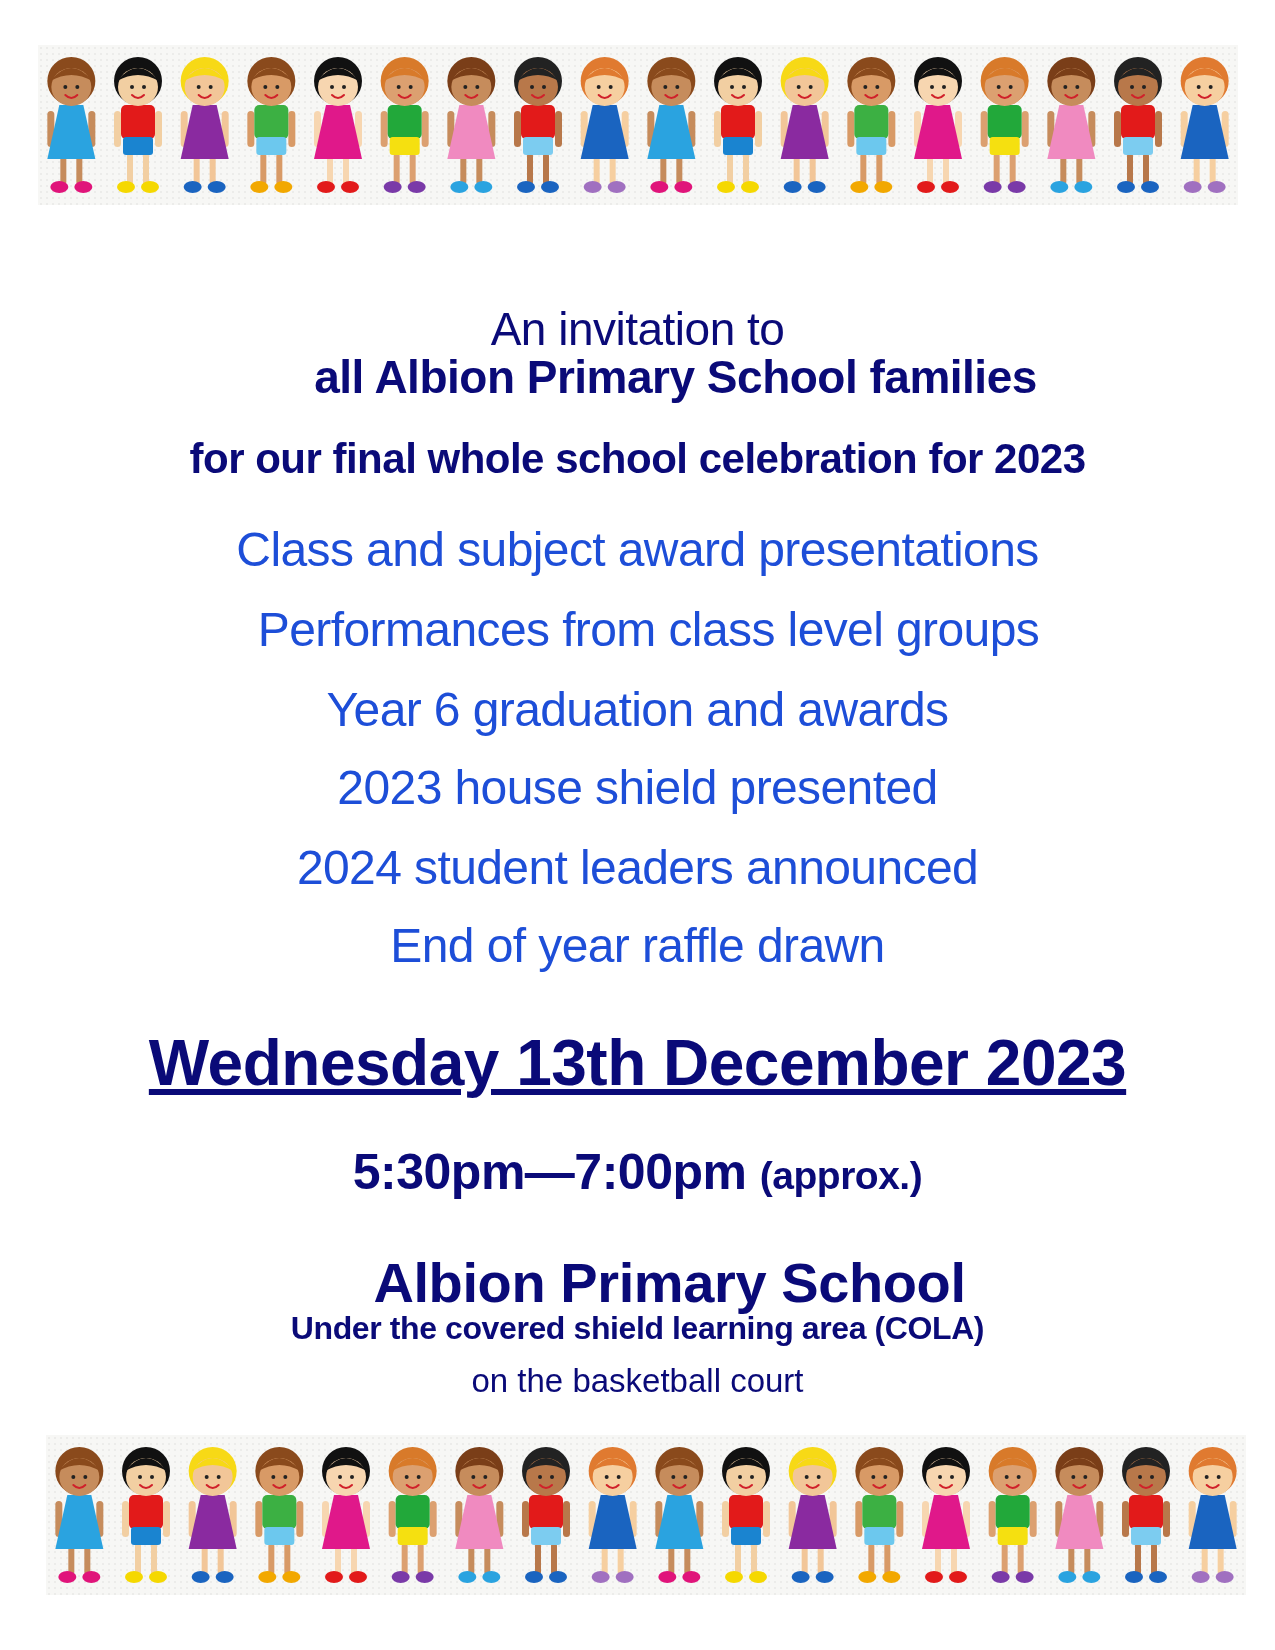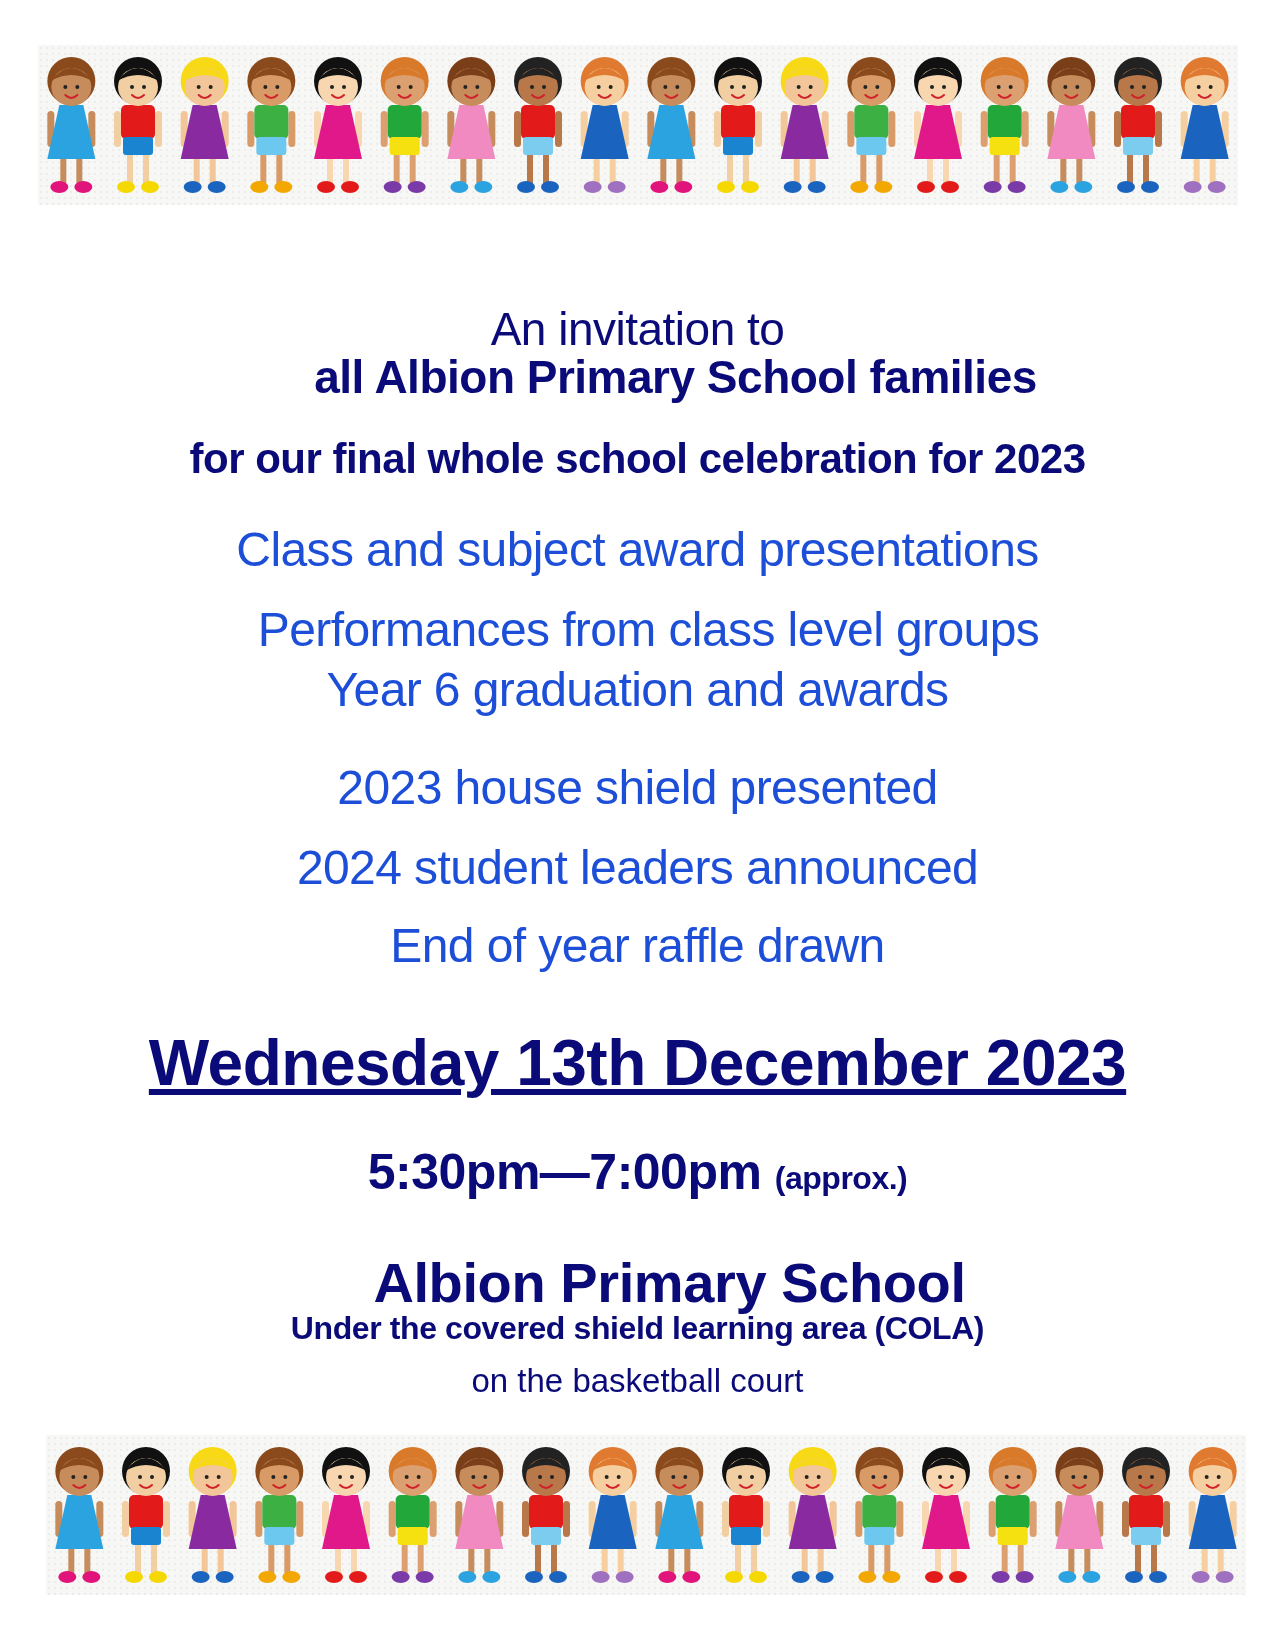--- a/index.html
+++ b/index.html
@@ -32,21 +32,21 @@
     .line { position: absolute; left: 0; width: 1275px; text-align: center; white-space: nowrap; }
 
     .h-intro { top: 254px; font-size: 46px; font-weight: normal; letter-spacing: -0.5px; margin-top: 48px; }
     .h-families { top: 350px; font-size: 46px; font-weight: bold; letter-spacing: -0.5px; margin-left: 38px; }
     .h-sub { top: 435px; font-size: 42px; font-weight: bold; letter-spacing: -0.5px; }
 
     .activity { font-size: 48px; font-weight: normal; letter-spacing: -0.6px; }
 
     .h-date { top: 1026px; font-size: 64px; font-weight: bold; letter-spacing: -0.5px; text-decoration: underline; }
     .h-time { top: 1143px; font-size: 50px; font-weight: bold; letter-spacing: -0.5px; }
-    .h-time .approx { font-size: 32px; }
+    .h-time .approx { font-size: 39px; }
 
     .h-venue { top: 1250px; font-size: 56px; font-weight: bold; letter-spacing: -0.4px; padding-left: 32px; }
     .h-loc { top: 1310px; font-size: 32px; font-weight: bold; letter-spacing: -0.4px; }
     .h-court { top: 1362px; font-size: 33px; font-weight: normal; letter-spacing: 0px; }
   </style>
 </head>
 <body>
 
 <div class="border-strip border-top">
   <svg id="kids-top" width="1200" height="160" viewBox="0 0 1200 160">
@@ -330,21 +330,21 @@
       </g>
     </svg>
 </div>
 
 <div class="line h-intro navy">An invitation to</div>
 <div class="line h-families navy">all Albion Primary School families</div>
 <div class="line h-sub navy">for our final whole school celebration for 2023</div>
 
 <div class="line activity red" style="top:522px;">Class and subject award presentations</div>
 <div class="line activity red" style="top:602px;margin-left:11px;">Performances from class level groups</div>
-<div class="line activity red" style="top:662px;">Year 6 graduation and awards</div>
+<div class="line activity red" style="top:682px;">Year 6 graduation and awards</div>
 <div class="line activity red" style="top:760px;">2023 house shield presented</div>
 <div class="line activity red" style="top:840px;">2024 student leaders announced</div>
 <div class="line activity red" style="top:918px;">End of year raffle drawn</div>
 
 <div class="line h-date navy">Wednesday 13th December 2023</div>
 <div class="line h-time navy">
   <span>5:30pm—7:00pm</span>
   <span class="approx">(approx.)</span>
 </div>
 

